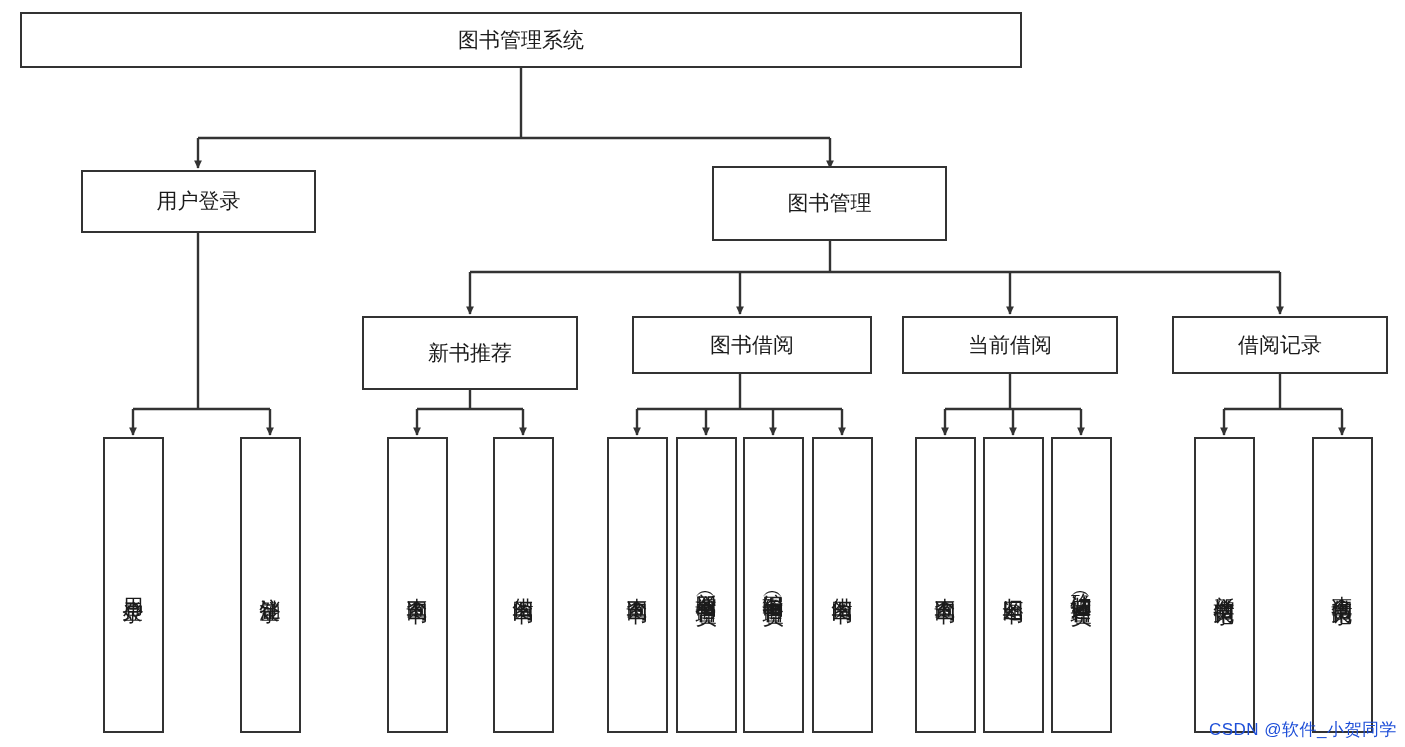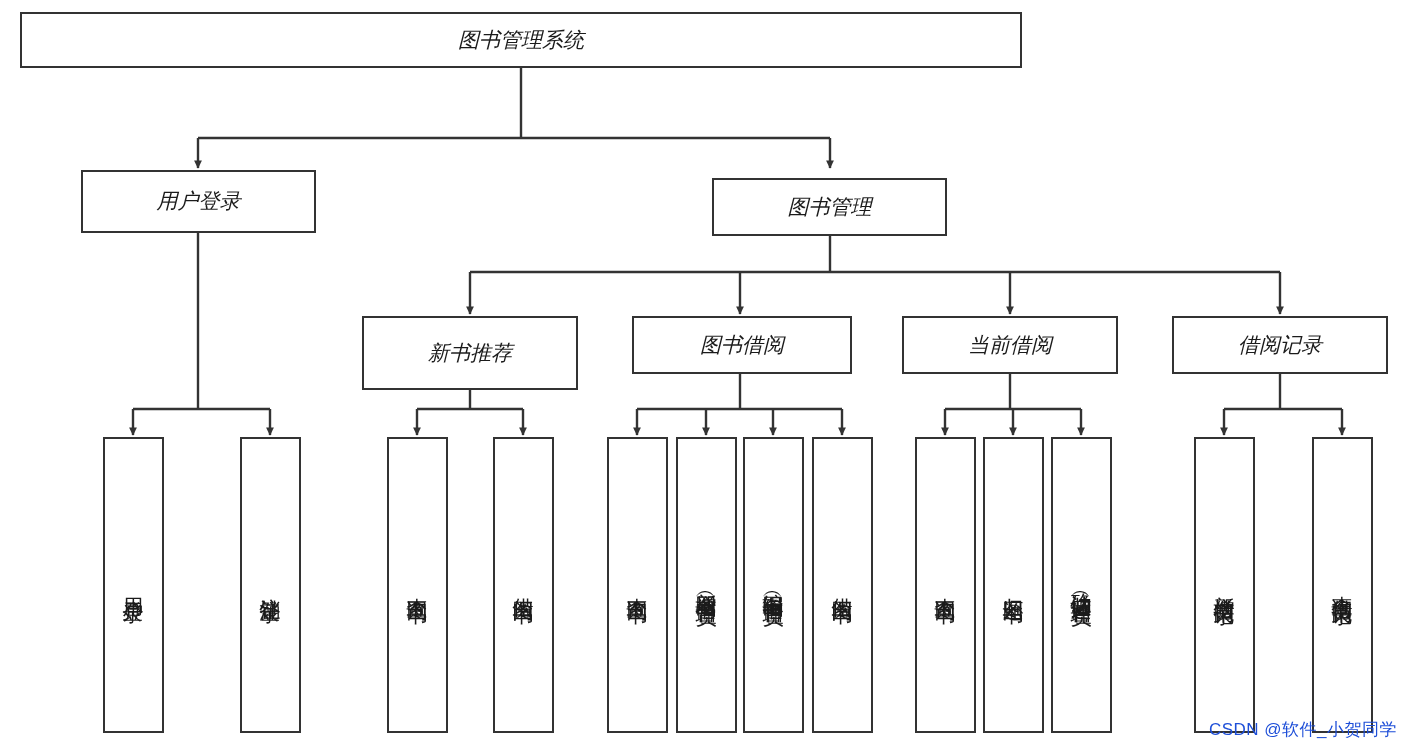--- a/index.html
+++ b/index.html
@@ -35,21 +35,20 @@
     justify-content: center;
     color: #1b1b1b;
   }
   .node-label {
     text-align: center;
     line-height: 1.15;
     white-space: nowrap;
   }
   .node.horizontal .node-label {
     font-size: 21px;
-    font-style: italic;
   }
   .node.root .node-label {
     font-size: 21px;
   }
   .node.vertical {
     align-items: center;
     justify-content: center;
   }
   .node.vertical .node-label {
     writing-mode: vertical-rl;
@@ -127,28 +126,28 @@
     </g>
   </svg>
 
   <div class="node root horizontal" style="left:20px; top:12px; width:1002px; height:56px;">
     <span class="node-label">图书管理系统</span>
   </div>
 
   <div class="node horizontal" style="left:81px; top:170px; width:235px; height:63px;">
     <span class="node-label">用户登录</span>
   </div>
-  <div class="node horizontal" style="left:712px; top:178px; width:235px; height:58px;">
+  <div class="node horizontal" style="left:712px; top:166px; width:235px; height:75px;">
     <span class="node-label">图书管理</span>
   </div>
 
   <div class="node horizontal" style="left:362px; top:316px; width:216px; height:74px;">
     <span class="node-label">新书推荐</span>
   </div>
-  <div class="node horizontal" style="left:632px; top:316px; width:220px; height:58px;">
+  <div class="node horizontal" style="left:632px; top:316px; width:240px; height:58px;">
     <span class="node-label">图书借阅</span>
   </div>
   <div class="node horizontal" style="left:902px; top:316px; width:216px; height:58px;">
     <span class="node-label">当前借阅</span>
   </div>
   <div class="node horizontal" style="left:1172px; top:316px; width:216px; height:58px;">
     <span class="node-label">借阅记录</span>
   </div>
 
   <div class="node vertical" style="left:103px; top:437px; width:61px; height:296px;">

